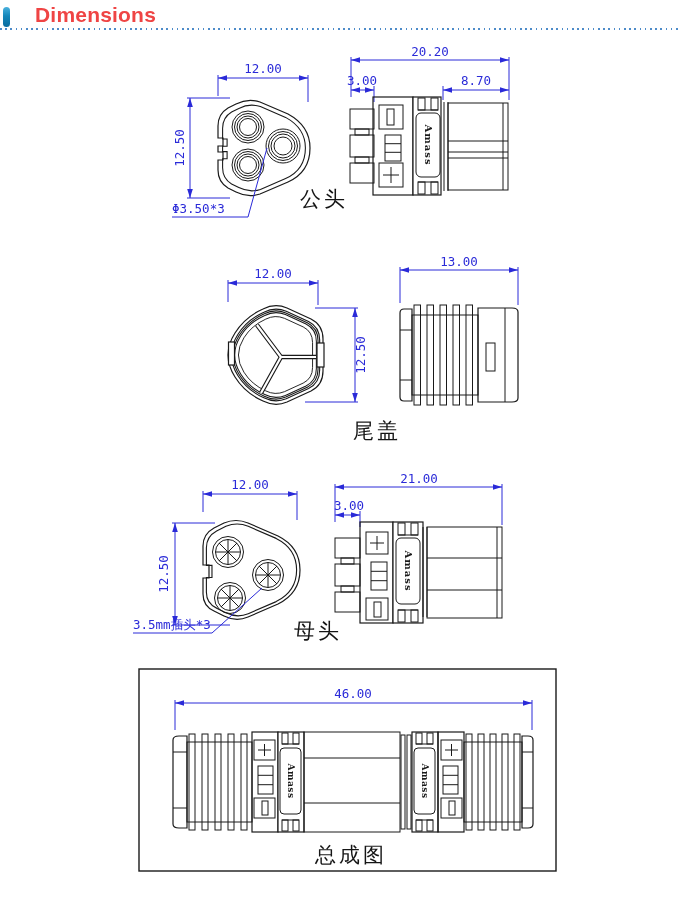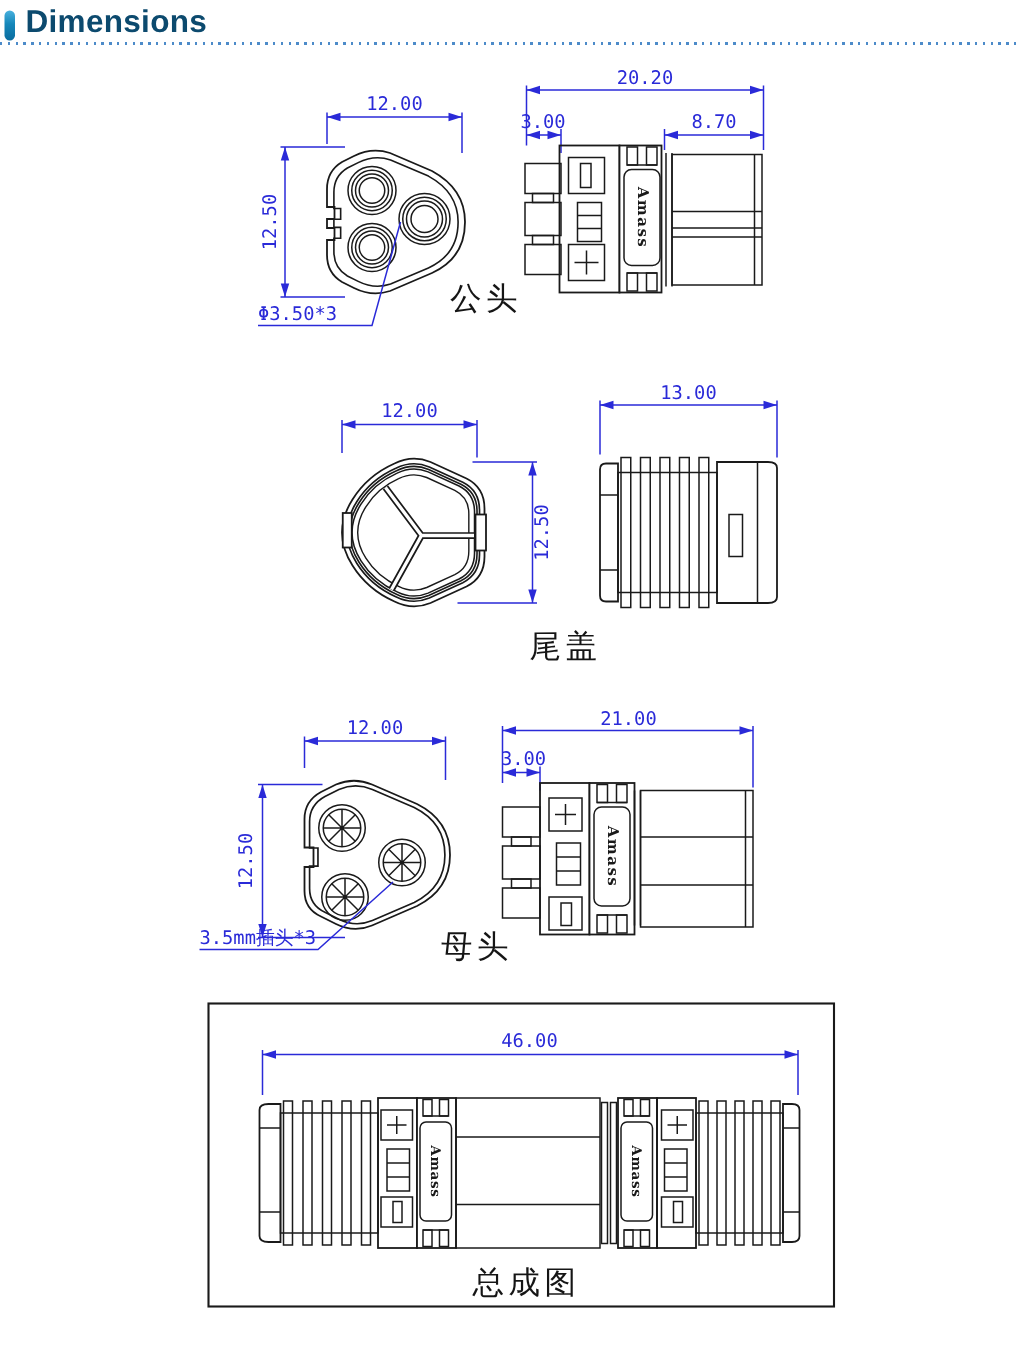--- a/index.html
+++ b/index.html
@@ -1,20 +1,20 @@
 <!DOCTYPE html>
 <html><head>
 <meta charset="utf-8">
 <style>
   html,body{margin:0;padding:0;background:#fff;}
   body{width:680px;height:903px;position:relative;font-family:"Liberation Sans",sans-serif;overflow:hidden;}
   .header{position:absolute;left:0;top:0;width:680px;height:30px;}
   .accent-bar{position:absolute;left:3px;top:7px;width:7px;height:20px;border-radius:4px;
     background:linear-gradient(180deg,#49b1de 0%,#1587ba 45%,#0a6c9e 100%);}
-  .page-title{position:absolute;left:17px;top:3px;margin:0;font-size:21px;font-weight:bold;color:#0c4a6e;letter-spacing:0.2px;}
+  .page-title{position:absolute;left:35px;top:3px;margin:0;font-size:21px;font-weight:bold;color:#ef4444;letter-spacing:0.2px;}
   .dotted-divider{position:absolute;left:0;top:28px;width:680px;height:2px;
     background-image:repeating-linear-gradient(to right,#4d8bc9 0 1.6px,transparent 1.6px 5.2px);}
   svg{position:absolute;overflow:visible;}
   .bl{stroke:#1a1a1a;fill:none;stroke-width:1.2;}
   .blt{stroke:#1a1a1a;fill:none;stroke-width:1;}
   .blf{fill:#fff;stroke:#1a1a1a;stroke-width:1.2;}
   .dim{stroke:#2a2ad8;fill:none;stroke-width:1;}
   .dimtxt{fill:#2a2ad8;font-family:"DejaVu Sans Mono",monospace;font-size:12.5px;}
   .cap{fill:#151515;font-family:"Liberation Serif",serif;font-size:21px;letter-spacing:3px;}
   .amass{fill:#1a1a1a;font-family:"DejaVu Serif",serif;font-size:10px;font-weight:600;letter-spacing:1px;}

